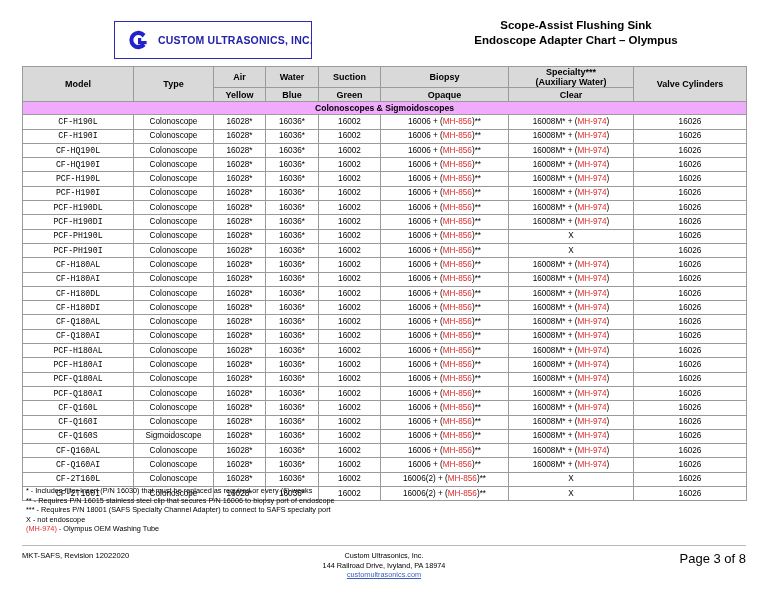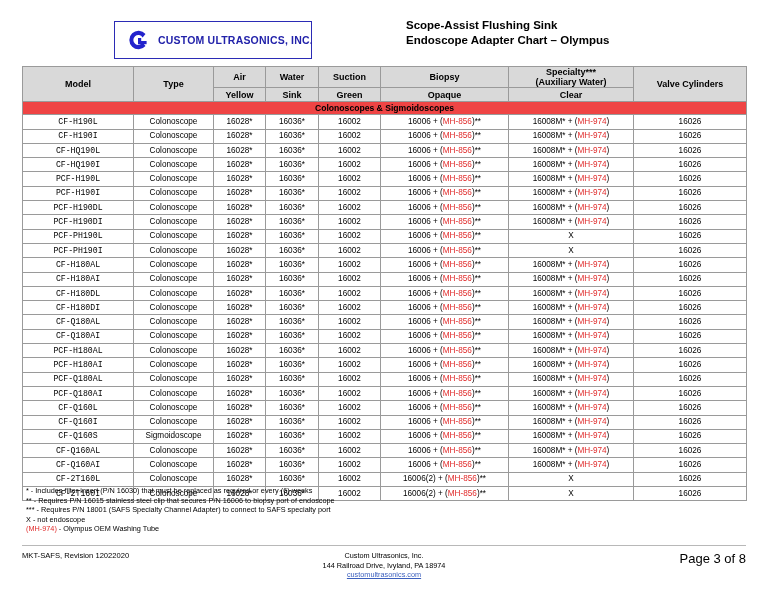--- a/index.html
+++ b/index.html
@@ -55,20 +55,21 @@
     font-weight: bold;
     color: #2222aa;
     letter-spacing: 0.2px;
     white-space: nowrap;
   }
   .title-block {
     position: absolute;
     right: 0px;
     top: 0px;
     width: 340px;
+    text-align: center;
   }
   .title-line {
     font-size: 11.5px;
     font-weight: bold;
     line-height: 15px;
     white-space: nowrap;
   }
 
   
   table.chart {
@@ -91,21 +92,21 @@
     height: 13.3px;
   }
   table.chart thead th {
     background: #d9d9d9;
     font-weight: bold;
     font-size: 9px;
   }
   th.h-main { height: 30px; }
   th.h-sub  { height: 14px; font-size: 8.6px; }
   tr.band td {
-    background: #ef4444;
+    background: #f0abfc;
     font-weight: bold;
     font-size: 8.6px;
     height: 12px;
   }
   .c-model { width: 111px; }
   .c-type  { width: 80px; }
   .c-air   { width: 52px; }
   .c-water { width: 53px; }
   .c-suct  { width: 62px; }
   .c-biop  { width: 128px; }
@@ -214,21 +215,21 @@
         <th class="h-main">Suction</th>
         <th class="h-main">Biopsy</th>
         <th class="h-main">
           <div>Specialty***</div>
           <div>(Auxiliary Water)</div>
         </th>
         <th class="h-main" rowspan="2">Valve Cylinders</th>
       </tr>
       <tr>
         <th class="h-sub">Yellow</th>
-        <th class="h-sub">Sink</th>
+        <th class="h-sub">Blue</th>
         <th class="h-sub">Green</th>
         <th class="h-sub">Opaque</th>
         <th class="h-sub">Clear</th>
       </tr>
     </thead>
     <tbody id="table-body">
       <tr class="band">
         <td colspan="8">Colonoscopes &amp; Sigmoidoscopes</td>
       </tr>
     <tr>

